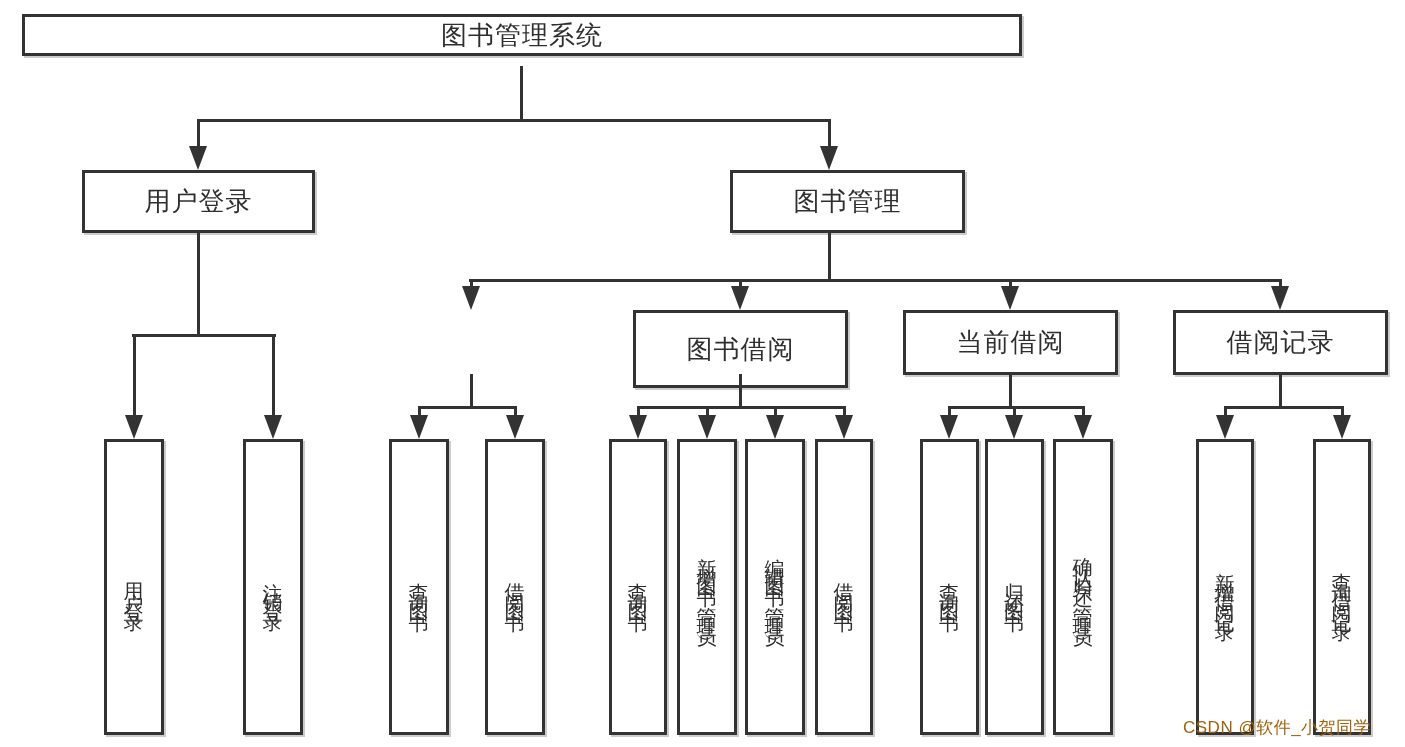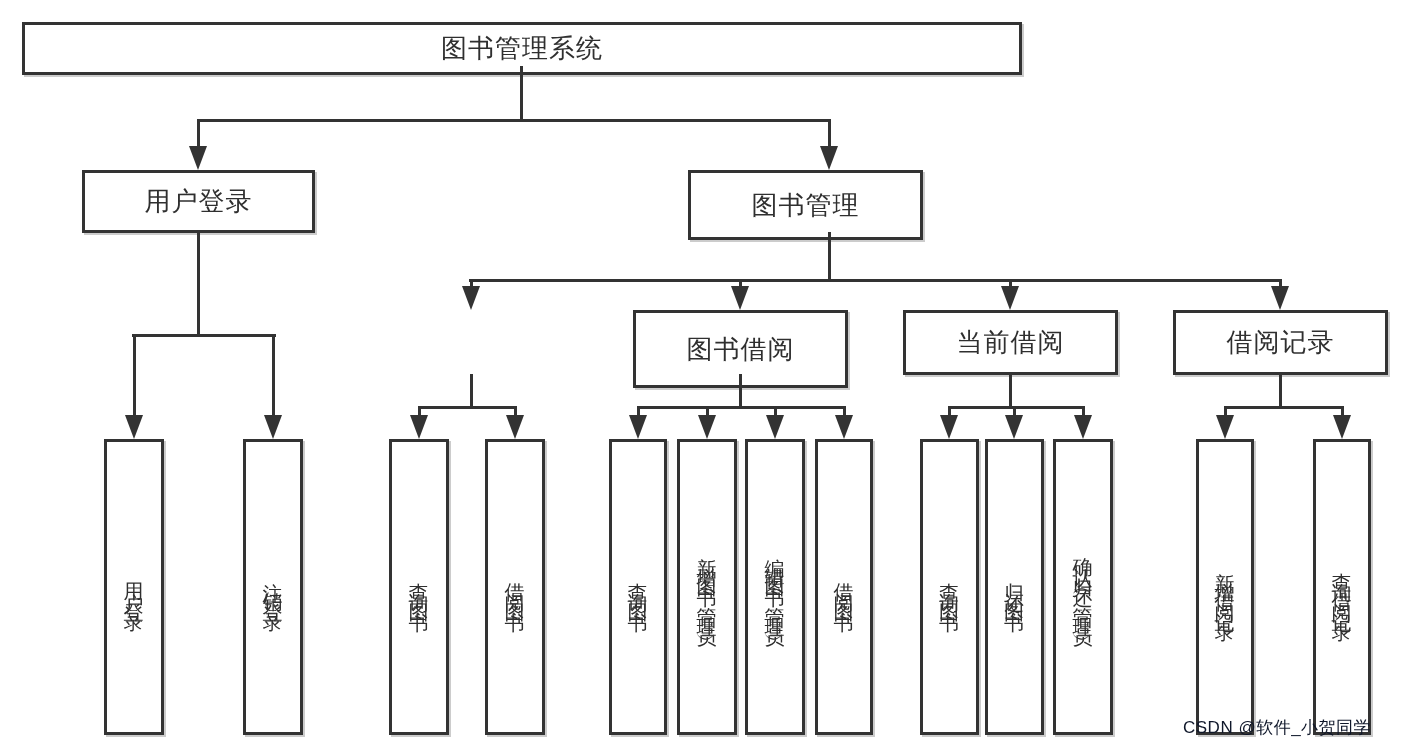--- a/index.html
+++ b/index.html
@@ -42,45 +42,45 @@
     width:0;height:0;
     border-left:9px solid transparent;
     border-right:9px solid transparent;
     border-top:24px solid #333333;
   }
   .watermark{
     position:absolute;
     left:1183px;top:716px;
     font-size:17px;
     letter-spacing:0.5px;
-    color:#0f172a;
+    color:#a16207;
     z-index:5;
     white-space:nowrap;
   }
 </style>
 </head>
 <body>
 
 <div id="canvas">
 
-  <div class="box hbox" style="left:22px;top:22px;width:1000px;height:53px">
+  <div class="box hbox" style="left:22px;top:14px;width:1000px;height:42px">
     <span class="lbl">图书管理系统</span>
   </div>
 
   <div class="line" style="left:520px;top:66px;width:3px;height:56px"></div>
   <div class="line" style="left:197px;top:119px;width:634px;height:3px"></div>
   <div class="line" style="left:197px;top:119px;width:3px;height:28px"></div>
   <div class="arrow" style="left:189px;top:146px"></div>
   <div class="line" style="left:828px;top:119px;width:3px;height:28px"></div>
   <div class="arrow" style="left:820px;top:146px"></div>
 
   <div class="box hbox" style="left:82px;top:170px;width:233px;height:63px">
     <span class="lbl">用户登录</span>
   </div>
-  <div class="box hbox" style="left:688px;top:170px;width:235px;height:70px">
+  <div class="box hbox" style="left:730px;top:170px;width:235px;height:63px">
     <span class="lbl">图书管理</span>
   </div>
 
   <div class="line" style="left:197px;top:232px;width:3px;height:104px"></div>
   <div class="line" style="left:132px;top:334px;width:144px;height:3px"></div>
   <div class="line" style="left:133px;top:334px;width:3px;height:82px"></div>
   <div class="arrow" style="left:125px;top:415px"></div>
   <div class="line" style="left:272px;top:334px;width:3px;height:82px"></div>
   <div class="arrow" style="left:264px;top:415px"></div>
 

